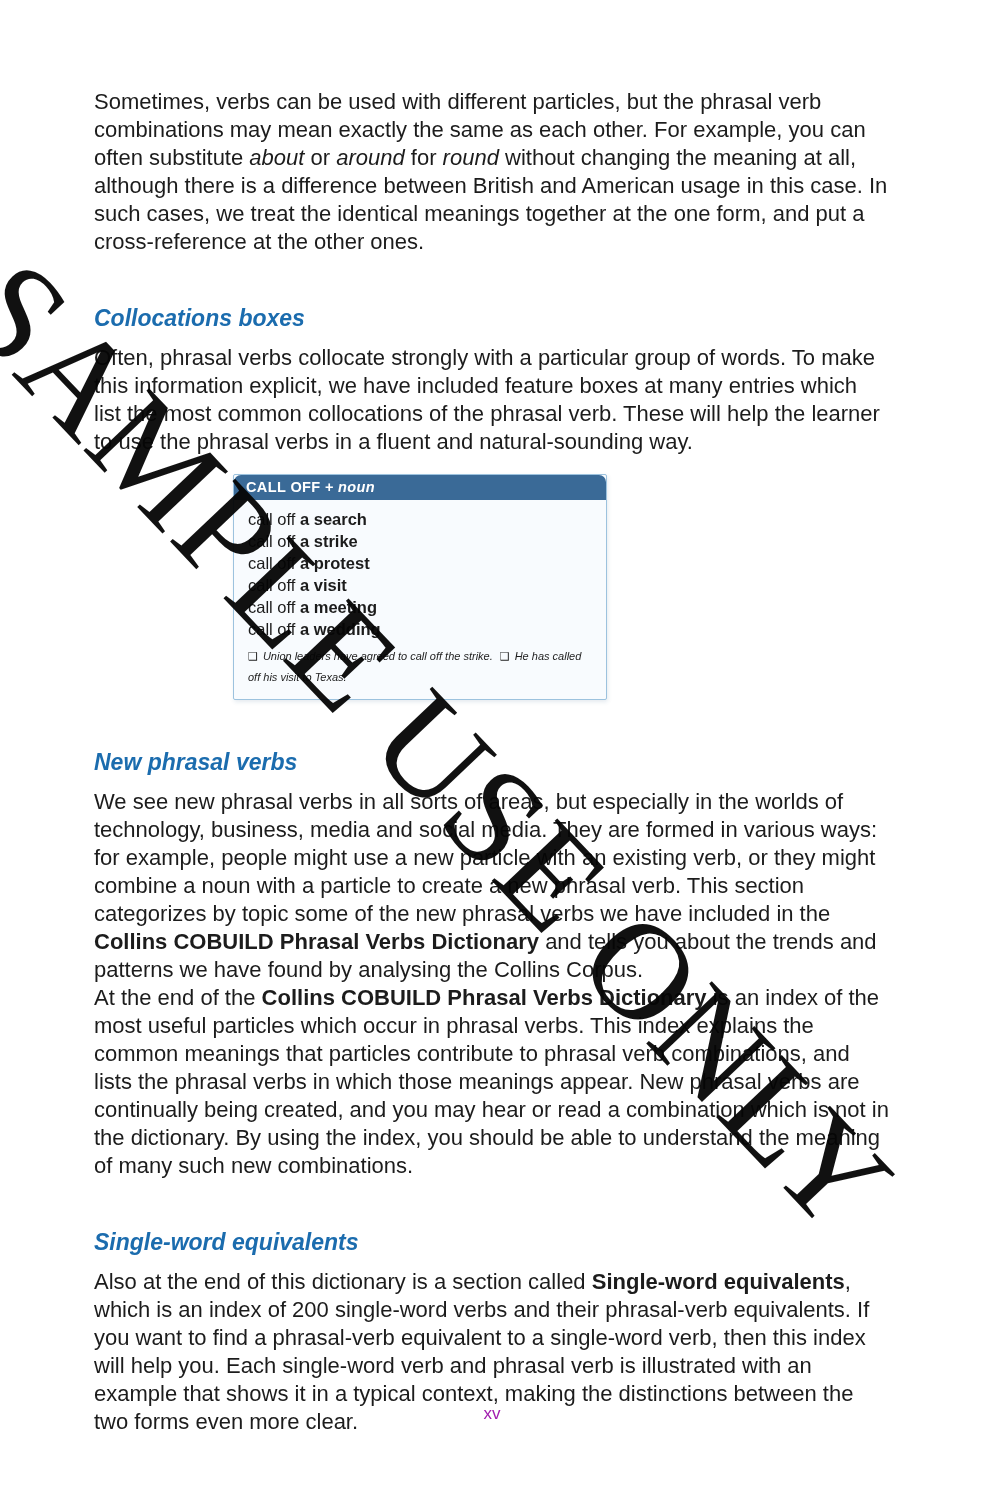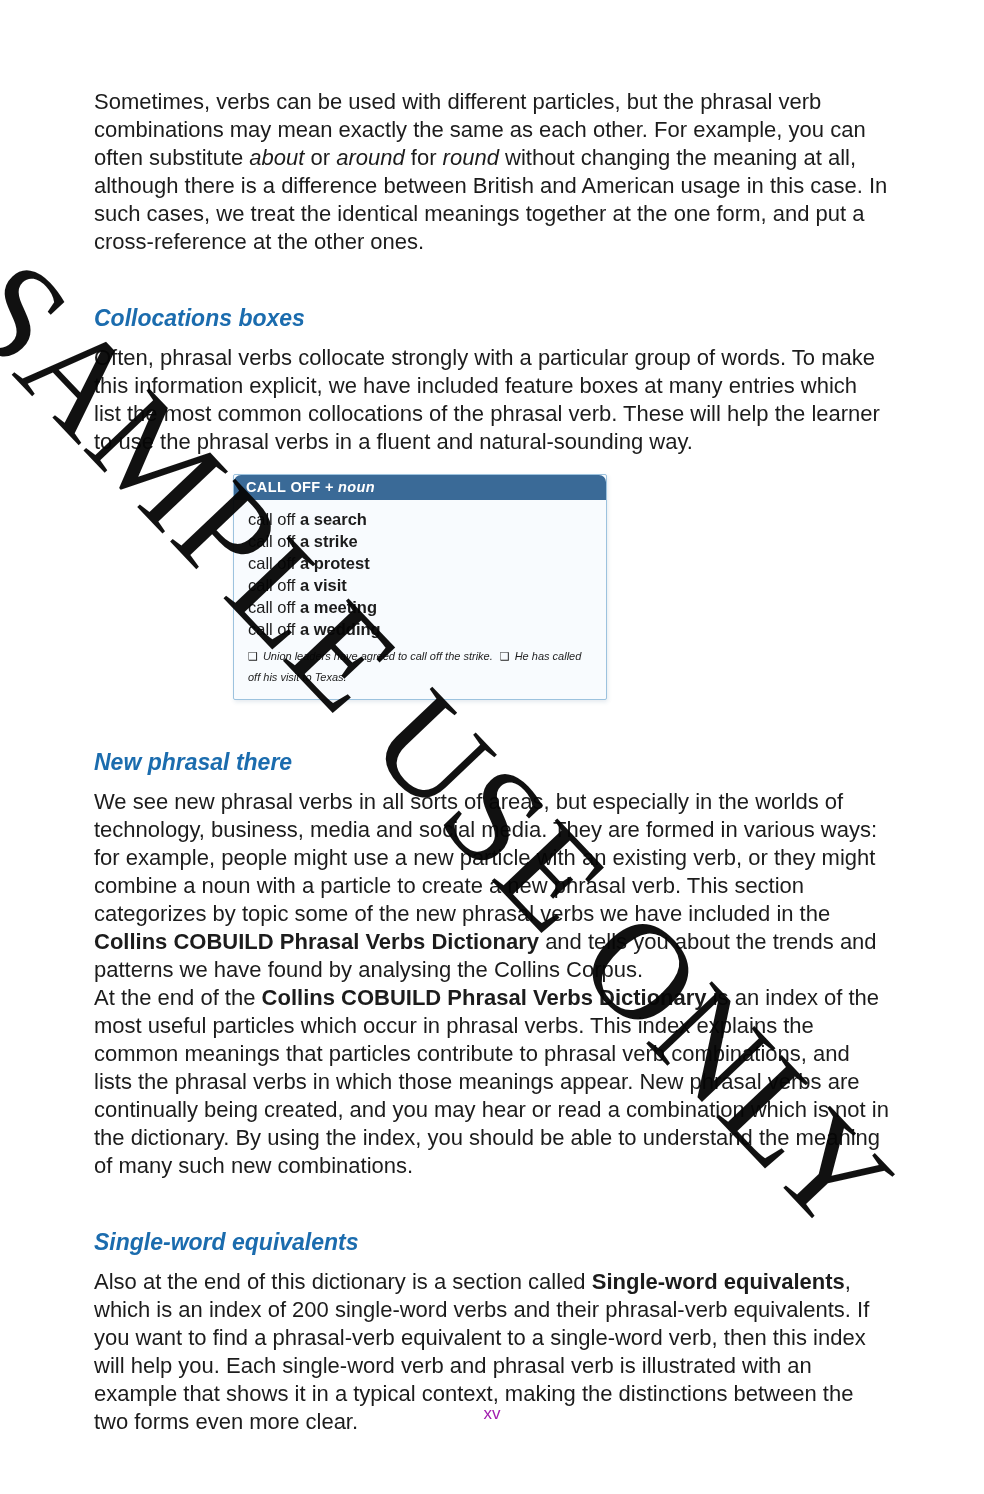--- a/index.html
+++ b/index.html
@@ -133,21 +133,21 @@
         <div class="colloc-row"><span class="verb">call off </span><span class="obj">a visit</span></div>
         <div class="colloc-row"><span class="verb">call off </span><span class="obj">a meeting</span></div>
         <div class="colloc-row"><span class="verb">call off </span><span class="obj">a wedding</span></div>
         <p class="colloc-examples">
           <span class="bullet">❑</span><span class="ex">Union leaders have agreed to call off the strike.</span><span class="bullet">❑</span><span class="ex">He has called off his visit to Texas.</span>
         </p>
       </div>
     </div>
 
     <section>
-      <h2 class="heading">New phrasal there</h2>
+      <h2 class="heading">New phrasal verbs</h2>
       <p class="body-text"><span>We see new phrasal verbs in all sorts of areas, but especially in the worlds of technology, business, media and social media. They are formed in various ways: for example, people might use a new particle with an existing verb, or they might combine a noun with a particle to create a new phrasal verb. This section categorizes by topic some of the new phrasal verbs we have included in the </span><span class="st-b">Collins COBUILD Phrasal Verbs Dictionary</span><span> and tells you about the trends and patterns we have found by analysing the Collins Corpus.</span></p>
     </section>
 
     <section>
       <p class="body-text"><span>At the end of the </span><span class="st-b">Collins COBUILD Phrasal Verbs Dictionary</span><span> is an index of the most useful particles which occur in phrasal verbs. This index explains the common meanings that particles contribute to phrasal verb combinations, and lists the phrasal verbs in which those meanings appear. New phrasal verbs are continually being created, and you may hear or read a combination which is not in the dictionary. By using the index, you should be able to understand the meaning of many such new combinations.</span></p>
     </section>
 
     <section>
       <h2 class="heading">Single-word equivalents</h2>
       <p class="body-text"><span>Also at the end of this dictionary is a section called </span><span class="st-b">Single-word equivalents</span><span>, which is an index of 200 single-word verbs and their phrasal-verb equivalents. If you want to find a phrasal-verb equivalent to a single-word verb, then this index will help you. Each single-word verb and phrasal verb is illustrated with an example that shows it in a typical context, making the distinctions between the two forms even more clear.</span></p>

